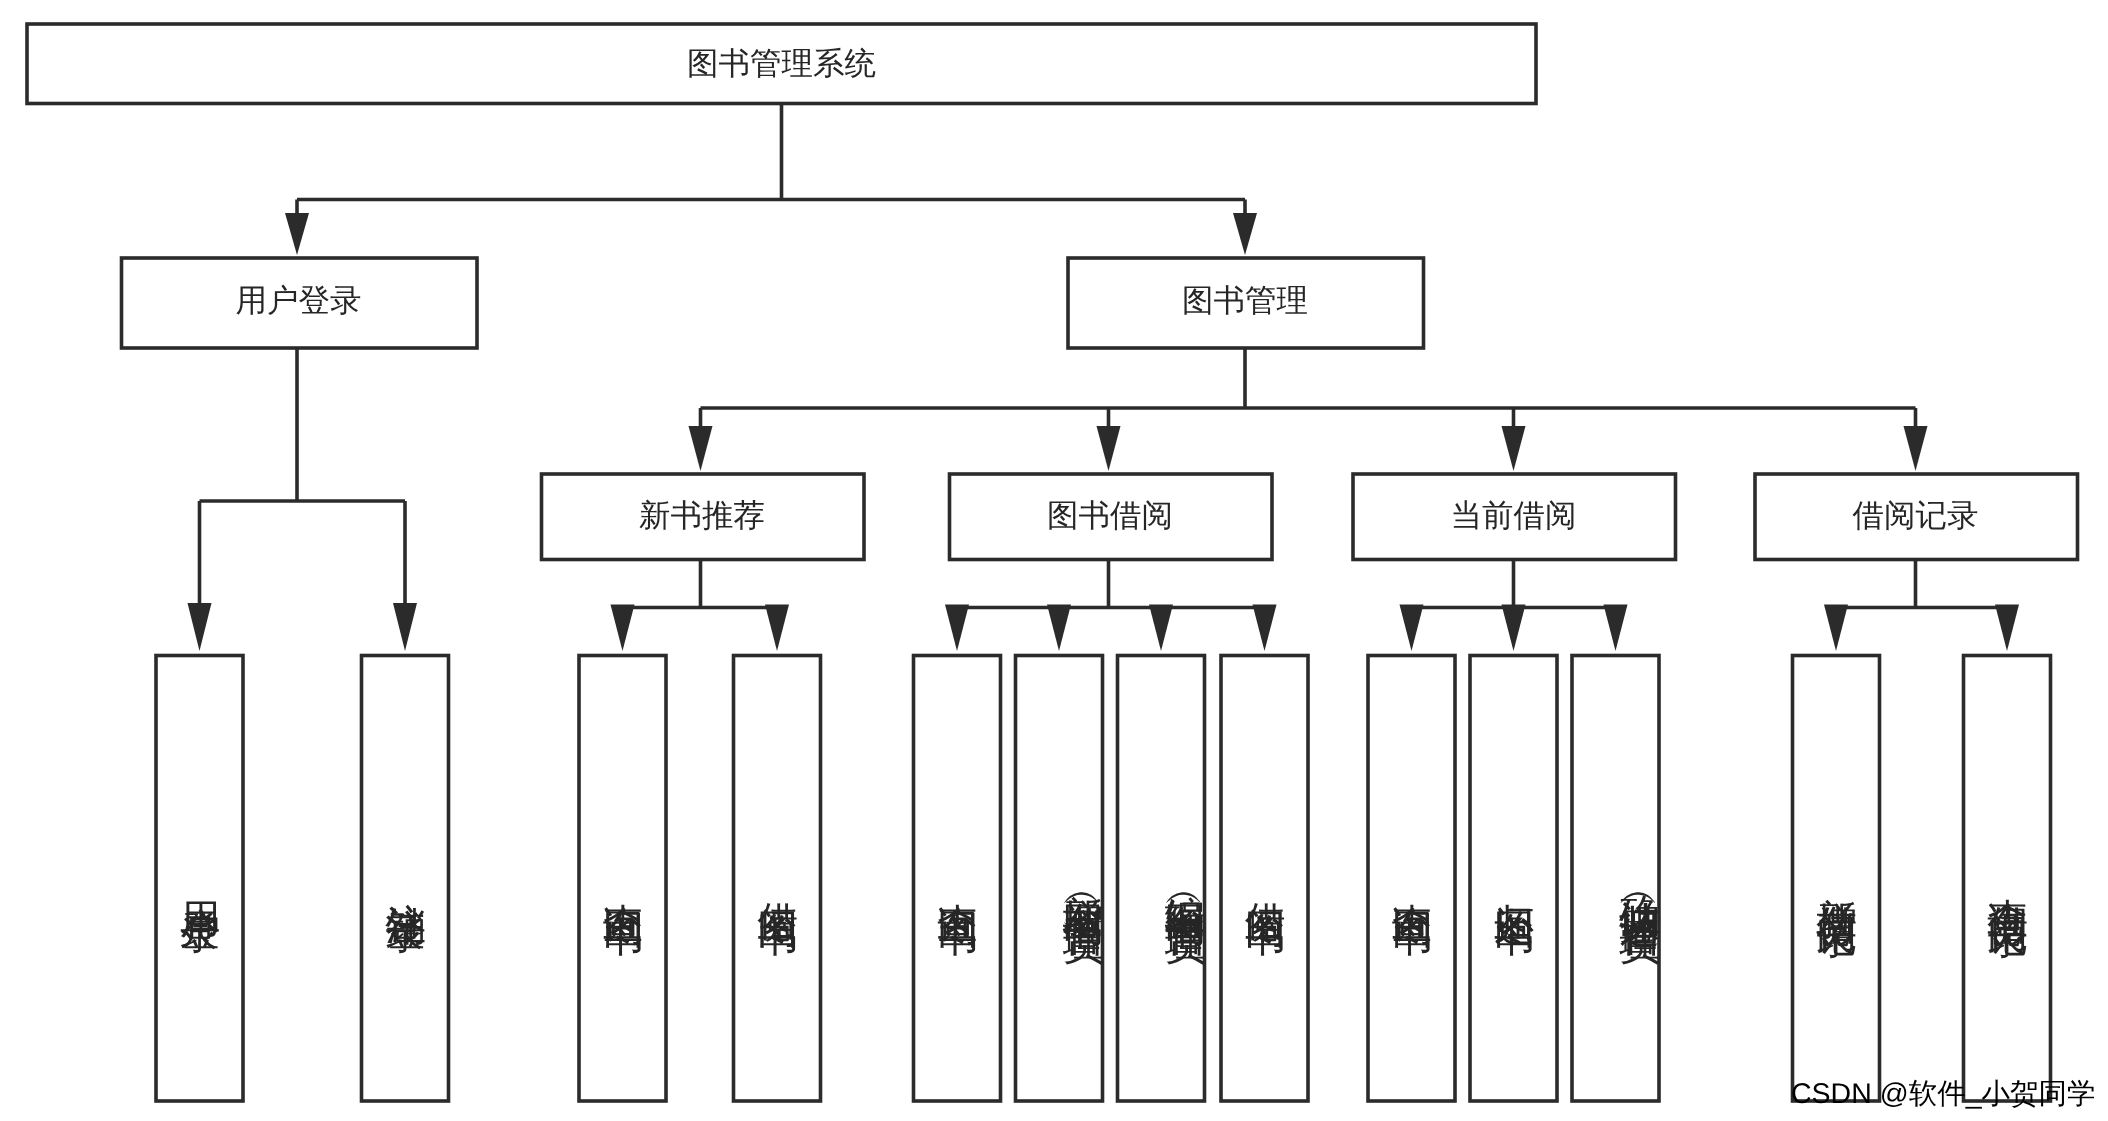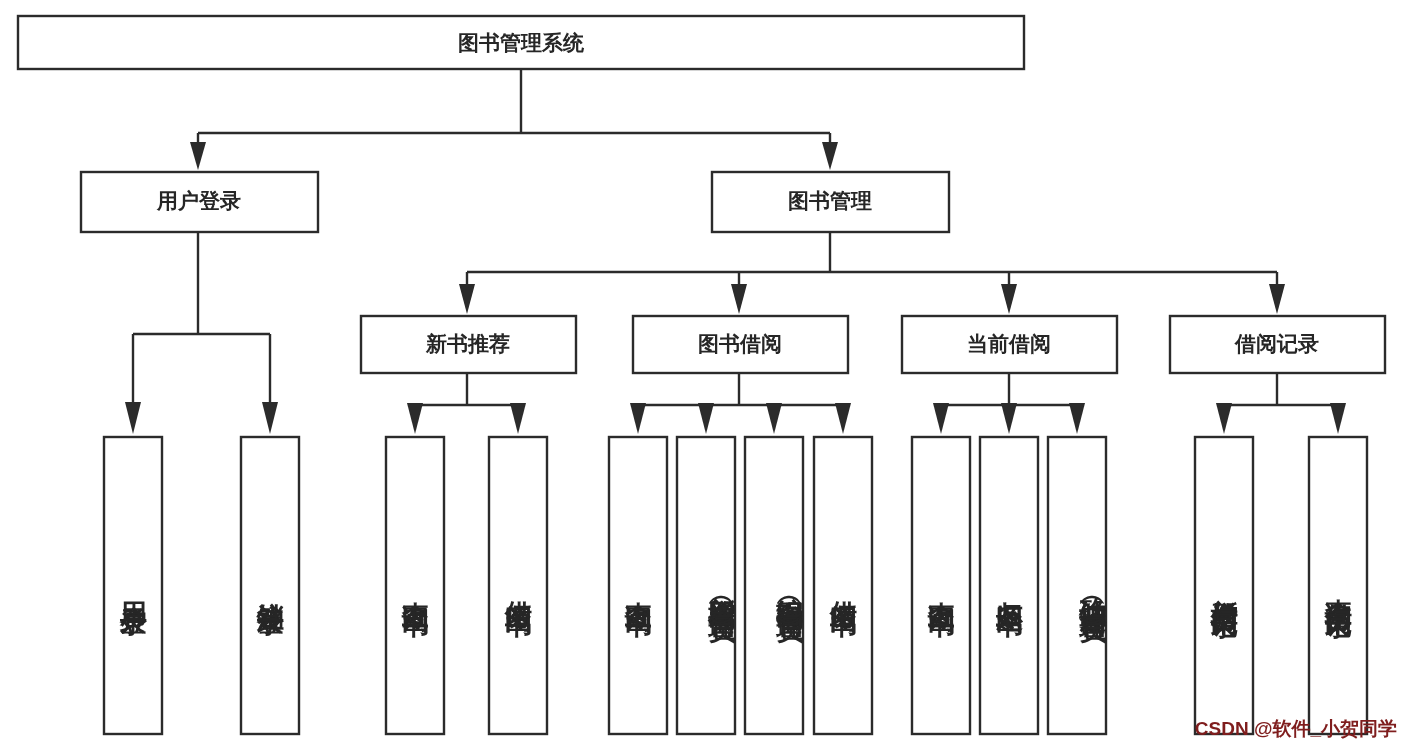--- a/index.html
+++ b/index.html
@@ -11,21 +11,20 @@
     width: 1405px;
     height: 747px;
     font-family: "Liberation Sans", "DejaVu Sans", sans-serif;
     overflow: hidden;
     position: relative;
   }
   #diagram-root {
     position: relative;
     width: 1405px;
     height: 747px;
-    font-weight: bold;
   }
   svg#flow-svg {
     position: absolute;
     top: 0;
     left: 0;
     width: 1405px;
     height: 747px;
     display: block;
   }
   .node-box {
@@ -63,21 +62,21 @@
     white-space: nowrap;
     user-select: none;
     pointer-events: none;
   }
   .watermark {
     position: absolute;
     right: 8px;
     bottom: 5px;
     font-family: "Liberation Sans", "DejaVu Sans", sans-serif;
     font-size: 19px;
-    color: #7f1d1d;
+    color: #000000;
     white-space: nowrap;
     user-select: none;
   }
 </style>
 </head>
 <body>
 
 <div id="diagram-root">
 
   <svg id="flow-svg" viewBox="0 0 1405 747">

